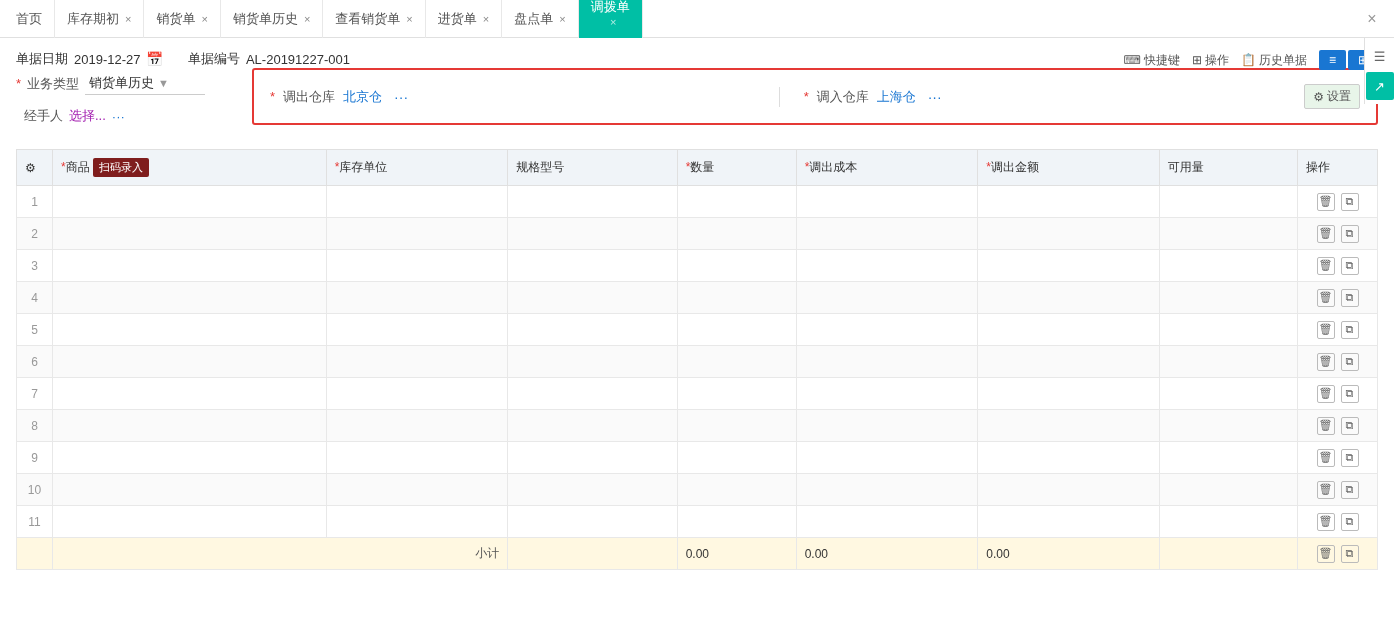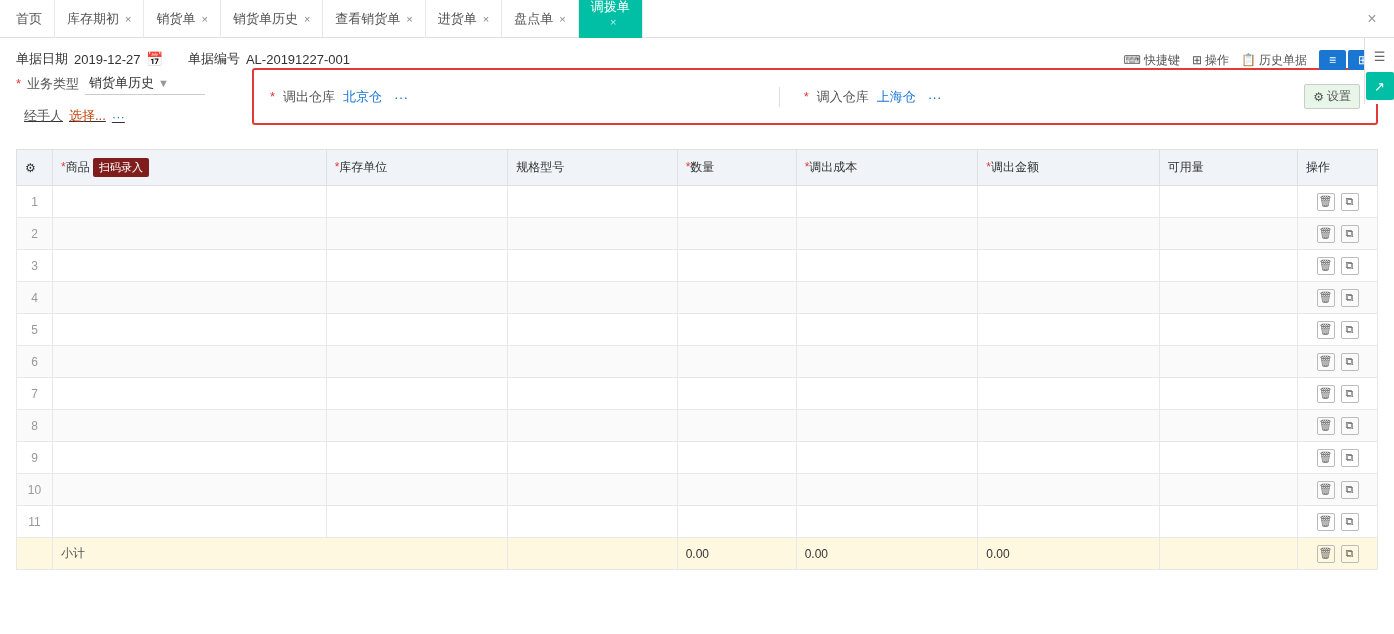--- a/index.html
+++ b/index.html
@@ -170,21 +170,21 @@
       color: #333;
       font-size: 13px;
     }
     .biz-select .arrow { color: #999; font-size: 11px; }
     .person-field {
       display: flex;
       align-items: center;
       gap: 6px;
     }
     .person-field label { color: #555; font-size: 13px; }
-    .person-placeholder { color: #c2410c; font-size: 13px; }
+    .person-placeholder { color: #a21caf; font-size: 13px; }
     .person-more { color: #1976d2; cursor: pointer; font-size: 13px; }
 
     
     .data-table {
       width: 100%;
       border-collapse: collapse;
       font-size: 12px;
     }
     .data-table thead tr {
       background: #f0f4f8;
@@ -212,20 +212,21 @@
       text-align: center;
       width: 36px;
     }
     .data-table .subtotal-row td {
       background: #fff8e1;
       border-top: 1px solid #e0e0e0;
       font-size: 12px;
     }
     .data-table .subtotal-row td.label {
       color: #555;
+      text-align: right;
     }
     .op-col { width: 80px; text-align: center; }
     .scan-btn {
       background: #7f1d1d;
       color: #fff;
       border: none;
       border-radius: 2px;
       padding: 2px 6px;
       font-size: 11px;
       cursor: pointer;
@@ -371,21 +372,21 @@
 
       <div class="biz-field">
         <span class="required">*</span>
         <label>业务类型</label>
         <div class="biz-select">
           <span>销货单历史</span>
           <span class="arrow">▼</span>
         </div>
       </div>
 
-      <div class="person-field" style="margin-left:8px;text-decoration:underline;">
+      <div class="person-field" style="margin-left:8px;">
         <label>经手人</label>
         <span class="person-placeholder">选择...</span>
         <span class="person-more">···</span>
       </div>
     </div>
 
     <div class="red-section" style="flex:1;">
 
       <div class="warehouse-group">
         <span class="required">*</span>

